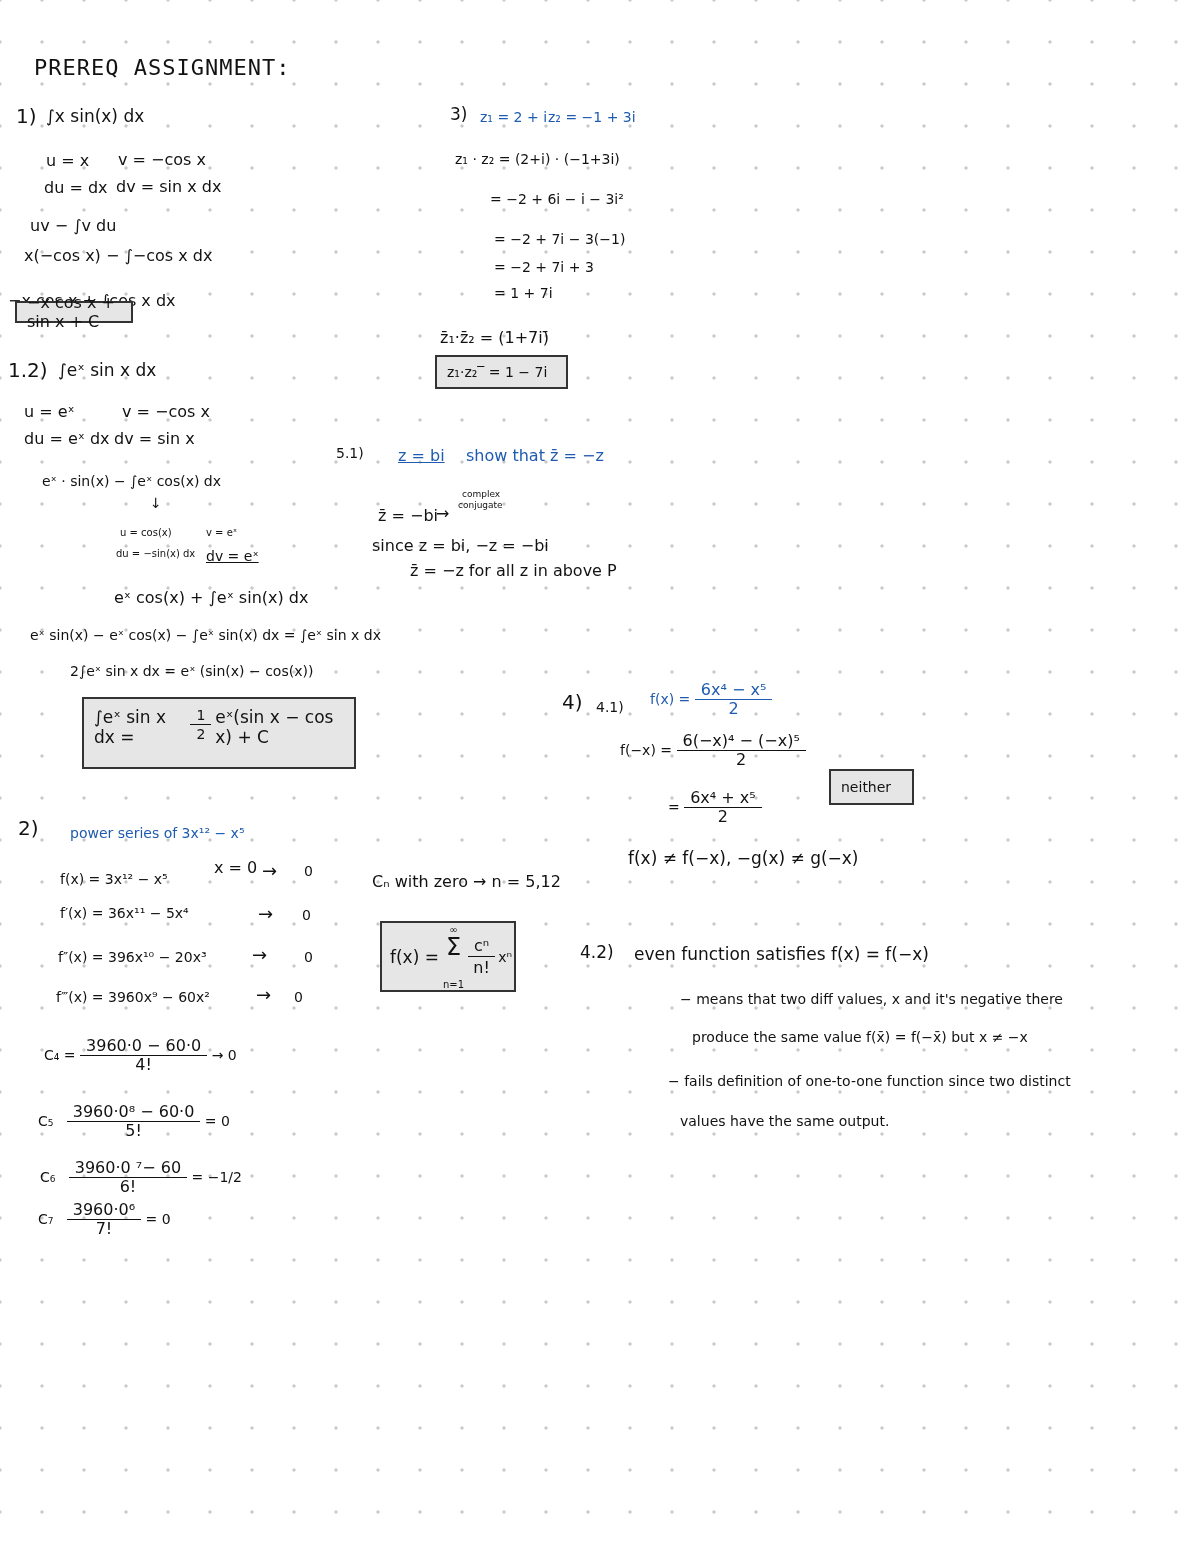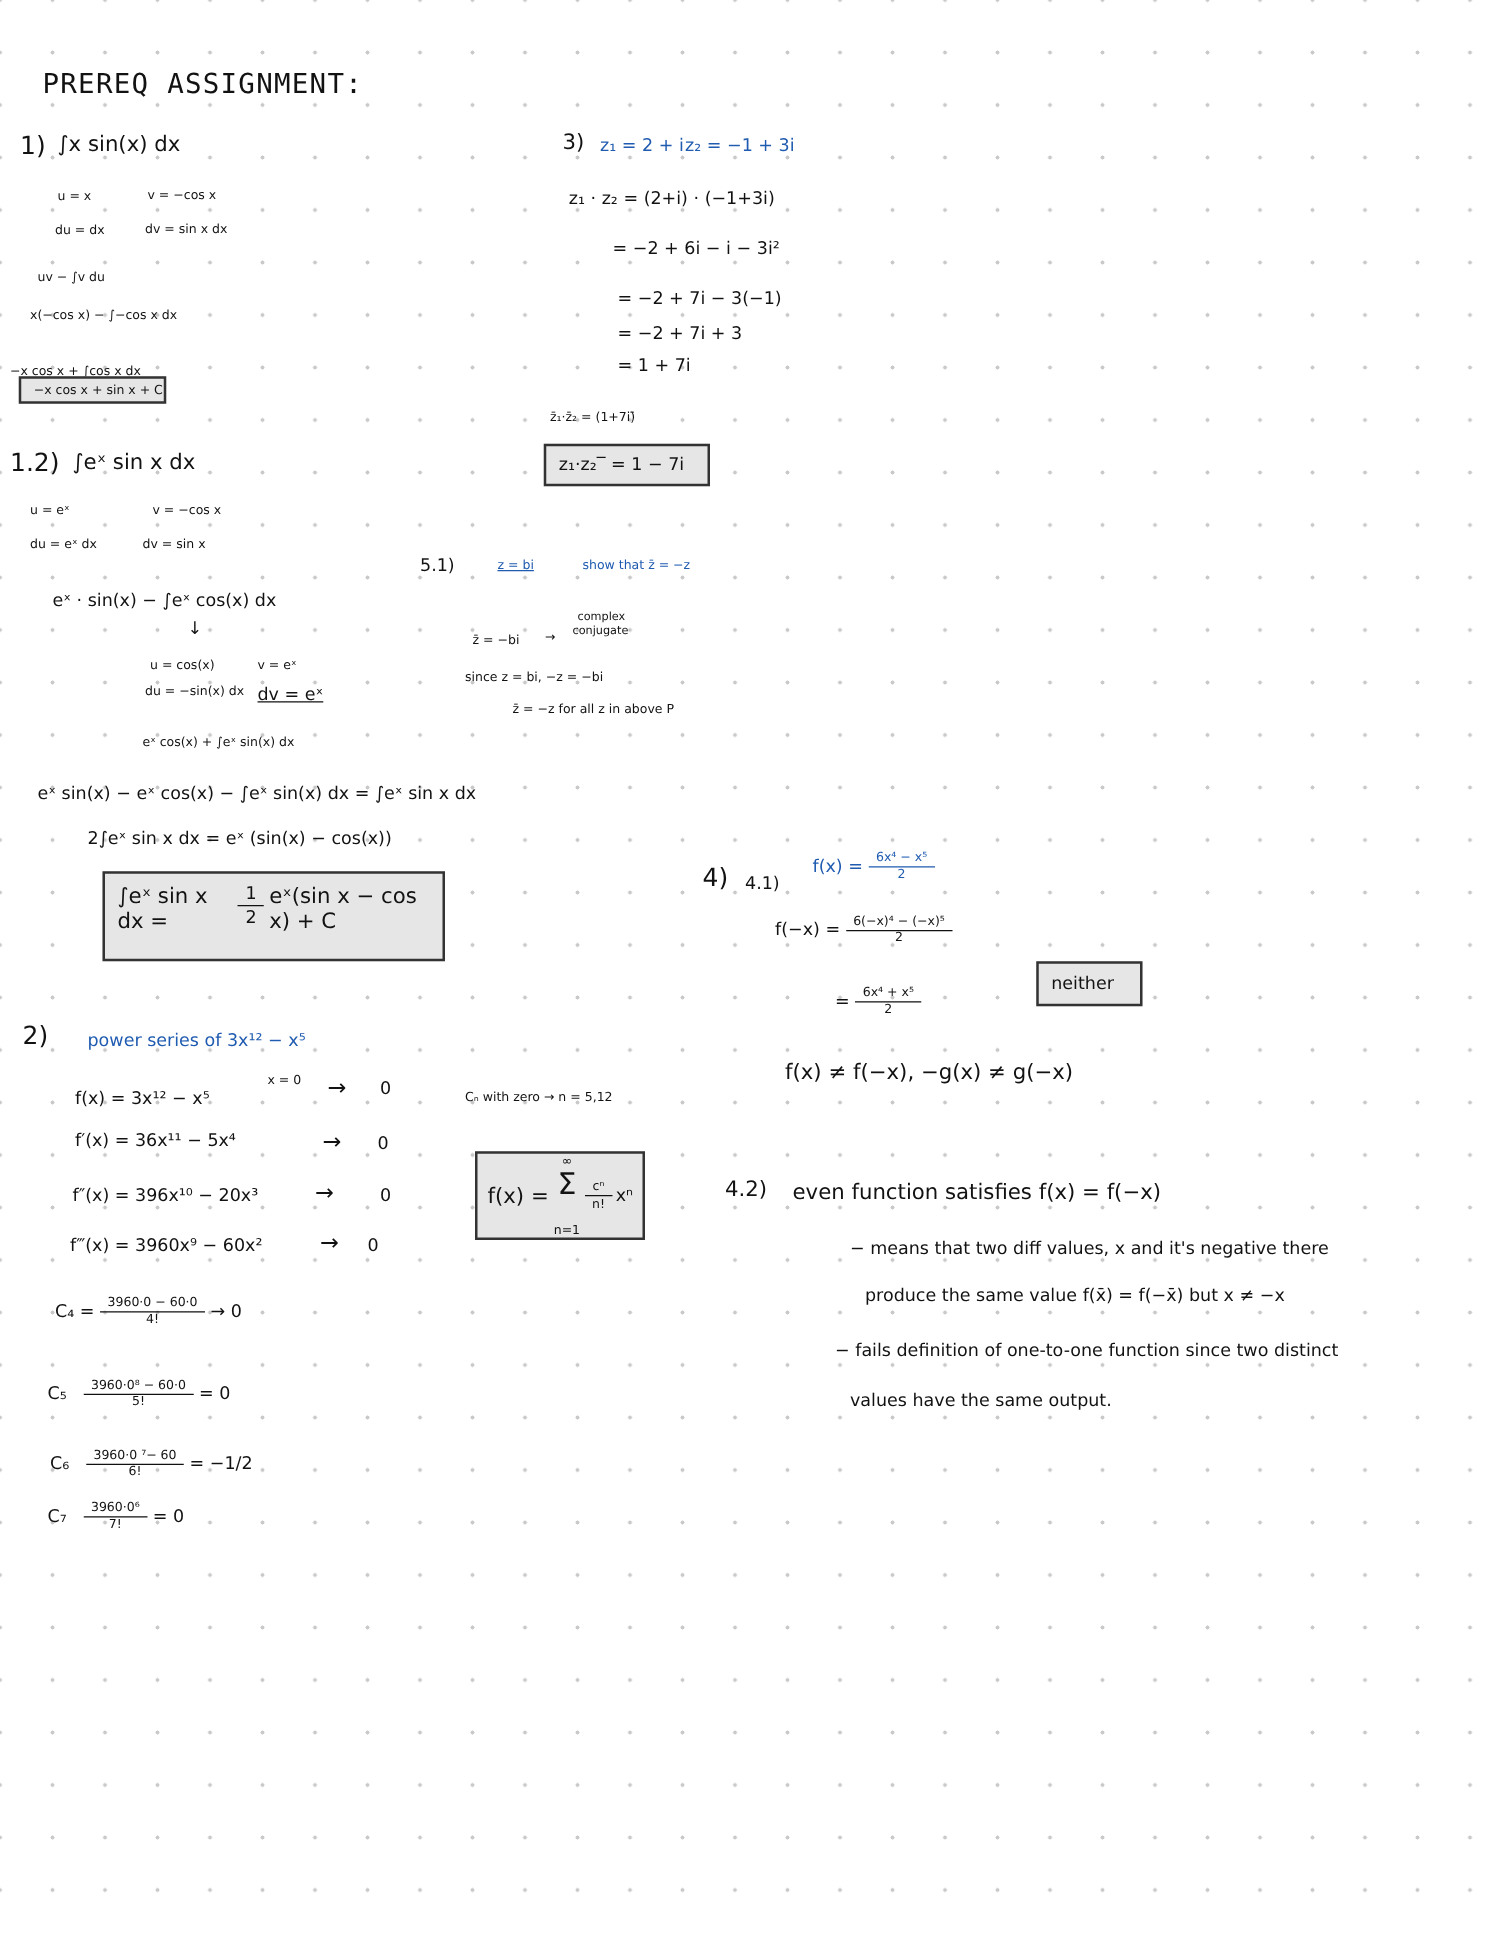--- a/index.html
+++ b/index.html
@@ -10,21 +10,21 @@
       background-size: 42px 42px;
       background-position: -21px -21px;
       font-family: "DejaVu Sans", sans-serif;
       color: #111;
     }
     .note { position: absolute; white-space: nowrap; line-height: 1; }
     .ink { color: #121212; }
     .blue { color: #1f5bb0; }
     .title { font-size: 22px; letter-spacing: 1px; font-family: "DejaVu Sans Mono", monospace; }
     .num { font-size: 20px; }
-    .sm { font-size: 10px; }
+    .sm { font-size: 16px; }
     .md { font-size: 14px; }
     .lg { font-size: 17px; }
     .box {
       position: absolute; background: #e6e6e6; border: 2px solid #333;
       box-sizing: border-box; display: flex; align-items: center; padding-left: 10px;
     }
     .frac { display: inline-flex; flex-direction: column; align-items: center; vertical-align: middle; }
     .frac .n { border-bottom: 1.5px solid #111; padding: 0 6px 1px 6px; }
     .frac .d { padding-top: 1px; }
     .blue .frac .n { border-bottom-color: #1f5bb0; text-align: right; }

